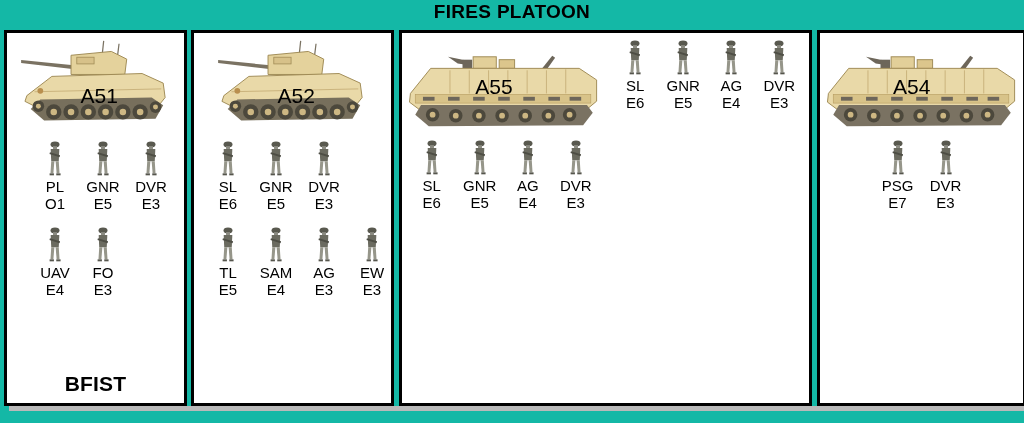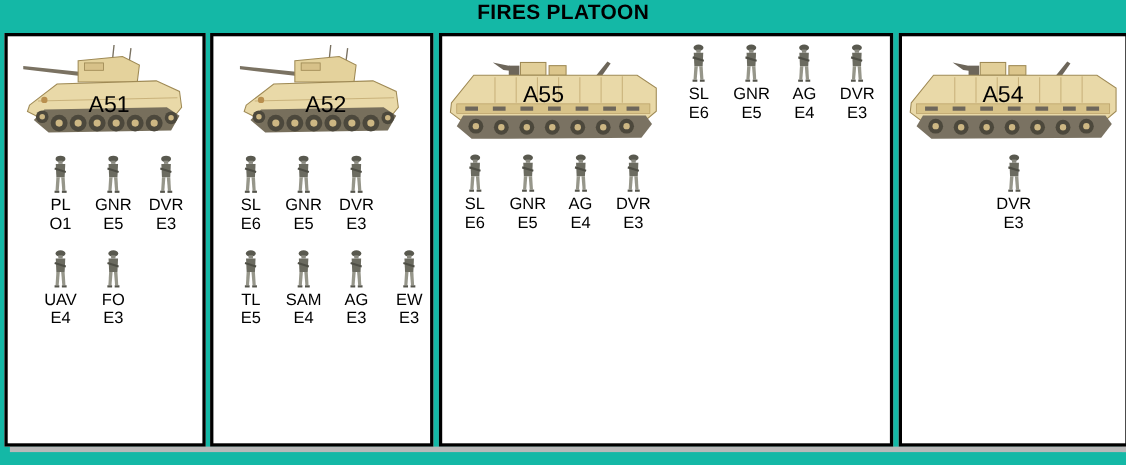--- a/index.html
+++ b/index.html
@@ -162,20 +162,21 @@
           </div>
           <div class="soldier">
             <svg class="s-icon" viewBox="0 0 20 40">
                 <use href="#sym-soldier"></use>
               </svg>
             <span class="role">FO</span>
             <span class="grade">E3</span>
           </div>
         </div>
       </div>
+      <div class="panel-label">BFIST</div>
     </section>
 
     <section class="panel p-bsting">
       <div class="squad rows-left">
         <div class="veh bradley">
           <svg class="v-icon" viewBox="0 0 160 100">
               <use href="#sym-bradley"></use>
             </svg>
           <span class="callsign">A52</span>
         </div>
@@ -316,20 +317,27 @@
           <svg class="v-icon" viewBox="0 0 200 85">
               <use href="#sym-carrier"></use>
             </svg>
           <span class="callsign">A54</span>
         </div>
         <div class="srow">
           <div class="soldier">
             <svg class="s-icon" viewBox="0 0 20 40">
                 <use href="#sym-soldier"></use>
               </svg>
+            <span class="role">PSG</span>
+            <span class="grade">E7</span>
+          </div>
+          <div class="soldier">
+            <svg class="s-icon" viewBox="0 0 20 40">
+                <use href="#sym-soldier"></use>
+              </svg>
             <span class="role">DVR</span>
             <span class="grade">E3</span>
           </div>
         </div>
       </div>
     </section>
 
   </div>
 </div>
 

